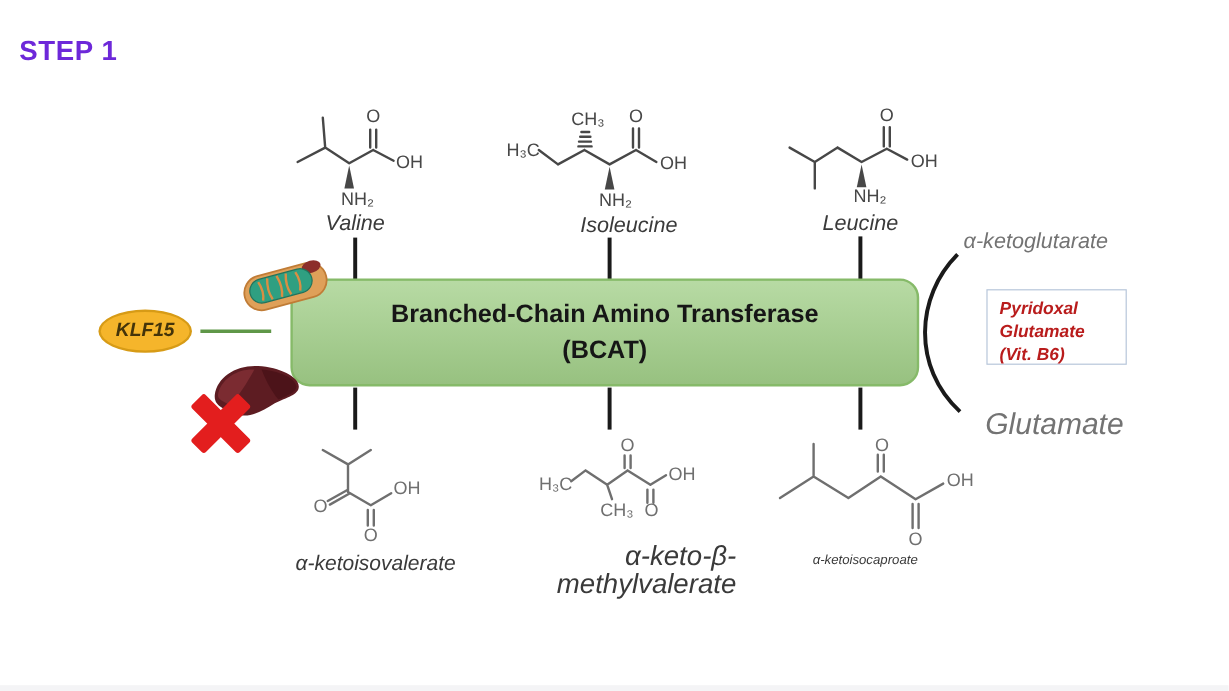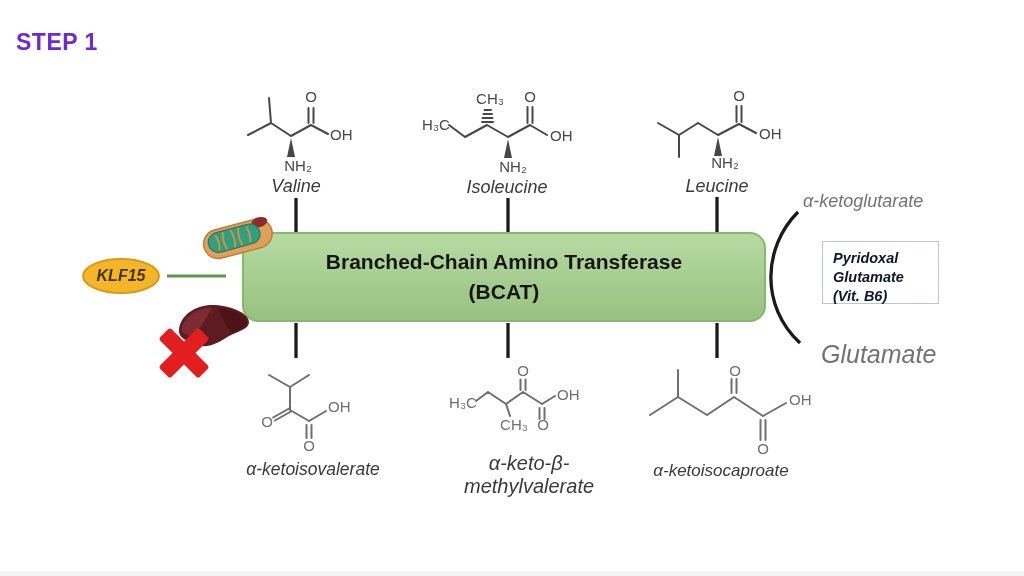--- a/index.html
+++ b/index.html
@@ -10,42 +10,42 @@
   .abs{position:absolute;}
   .step-title{left:16px;top:29px;font-size:23px;font-weight:bold;color:#6d28d9;letter-spacing:.5px;}
   
   svg.mol{overflow:visible;}
   svg.mol line, svg.mol path{stroke:#474747;stroke-width:2;fill:none;stroke-linecap:round;}
   svg.mol polygon{fill:#474747;stroke:none;}
   svg.mol text{font-family:"Liberation Sans","DejaVu Sans",sans-serif;font-size:15px;fill:#474747;}
   svg.mol.light line, svg.mol.light path{stroke:#6f6f6f;}
   svg.mol.light text{fill:#6f6f6f;}
   .mol-name{font-style:italic;font-size:18px;color:#3a3a3a;text-align:center;white-space:nowrap;}
-  .mol-name.two-line{text-align:center;font-size:20px;line-height:23px;}
+  .mol-name.two-line{text-align:right;font-size:23px;line-height:23px;}
   
   .enzyme-box{
     left:242px;top:232px;width:524px;height:90px;box-sizing:border-box;
     background-color:var(--enzyme-fill,#a3d08a);
     background-image:linear-gradient(180deg,rgba(255,255,255,.22),rgba(0,0,0,.07));
     border:2px solid var(--enzyme-border,#86ba69);
     border-radius:16px;display:flex;flex-direction:column;justify-content:center;align-items:center;
     text-align:center;color:#161616;font-weight:bold;font-size:21px;line-height:30px;z-index:2;
   }
   
   .regulator{
     left:82px;top:258px;width:78px;height:36px;border-radius:50%;box-sizing:border-box;
     background:var(--regulator-fill,#f5b52b);border:2px solid var(--regulator-border,#d79b16);
     display:flex;align-items:center;justify-content:center;
     font-weight:bold;font-size:16px;color:var(--regulator-text,#44340a);z-index:2;font-style:italic;
   }
   
   .cofactor{
     left:822px;top:241px;width:117px;height:63px;box-sizing:border-box;background:#fff;
     border:1.5px solid var(--cofactor-border,#b7c6da);
-    padding:7px 6px 0 10px;font-weight:bold;font-style:italic;font-size:14.5px;line-height:19px;color:#0f172a;z-index:2;
+    padding:7px 6px 0 10px;font-weight:bold;font-style:italic;font-size:14.5px;line-height:19px;color:#b91c1c;z-index:2;
   }
   .side-text{font-style:italic;color:#737373;white-space:nowrap;}
   .akg{left:803px;top:191px;font-size:18px;}
   .glu{left:821px;top:340px;font-size:25px;}
   .arrow-layer{left:0;top:0;z-index:1;pointer-events:none;}
   .arrow-layer line,.arrow-layer path{fill:none;}
   .blk{stroke:#1a1a1a;stroke-width:3.3;}
   .grn{stroke:var(--activation-arrow,#5f9748);stroke-width:3;}
   .green-fill{fill:var(--activation-arrow,#5f9748);}
   .black-fill{fill:#1a1a1a;}
@@ -92,21 +92,21 @@
     <path d="M29,45 L45,57 M45,57 L67,45 M67,45 L88,57 M88,57 L110,45 M110,45 L127,55"></path>
     <path d="M62,42 L73,42 M62.5,38 L72.5,38 M63.5,34 L72,34 M64.5,30 L71,30" stroke-width="1.8"></path>
     <path d="M107.5,27 L107.5,43 M112.5,27 L112.5,43"></path>
     <polygon points="88,59 84,78 92,78"></polygon>
     <text x="16" y="50" text-anchor="middle">H₃C</text>
     <text x="70" y="24" text-anchor="middle">CH₃</text>
     <text x="110" y="22" text-anchor="middle">O</text>
     <text x="130" y="61">OH</text>
     <text x="93" y="92" text-anchor="middle">NH₂</text>
   </svg>
-  <div class="abs mol-name" style="left:447px;top:177px;width:120px;">Isoleucine</div>
+  <div class="abs mol-name" style="left:464px;top:177px;width:120px;">Isoleucine</div>
 
   <svg class="abs mol" style="left:640px;top:80px;" width="160" height="118">
     <path d="M18,43 L39,55 M39,55 L39,77 M39,55 L58,43 M58,43 L78,55 M78,55 L99,44 M99,44 L116,53"></path>
     <path d="M96.5,26 L96.5,42 M101.5,26 L101.5,42"></path>
     <polygon points="78,57 74,76 82,76"></polygon>
     <text x="99" y="21" text-anchor="middle">O</text>
     <text x="119" y="59">OH</text>
     <text x="85" y="88" text-anchor="middle">NH₂</text>
   </svg>
   <div class="abs enzyme-box">
@@ -175,16 +175,16 @@
   </div>
 
   <svg class="abs mol light" style="left:640px;top:360px;" width="180" height="125">
     <path d="M38,10 L38,37 M38,37 L10,55 M38,37 L67,55 M67,55 L94,37 M94,37 L123,56 M123,56 L146,43"></path>
     <path d="M91.5,19 L91.5,33 M96.5,19 L96.5,33"></path>
     <path d="M120.5,60 L120.5,80 M125.5,60 L125.5,80"></path>
     <text x="95" y="16" text-anchor="middle">O</text>
     <text x="149" y="45">OH</text>
     <text x="123" y="94" text-anchor="middle">O</text>
   </svg>
-  <div class="abs mol-name" style="left:631px;top:461px;width:180px;font-size:17px;">α-ketoisocaproate</div>
+  <div class="abs mol-name" style="left:631px;top:461px;width:180px;font-size:11px;">α-ketoisocaproate</div>
 
   <div class="abs bottom-edge"></div>
 </div>
 
 </body></html>

